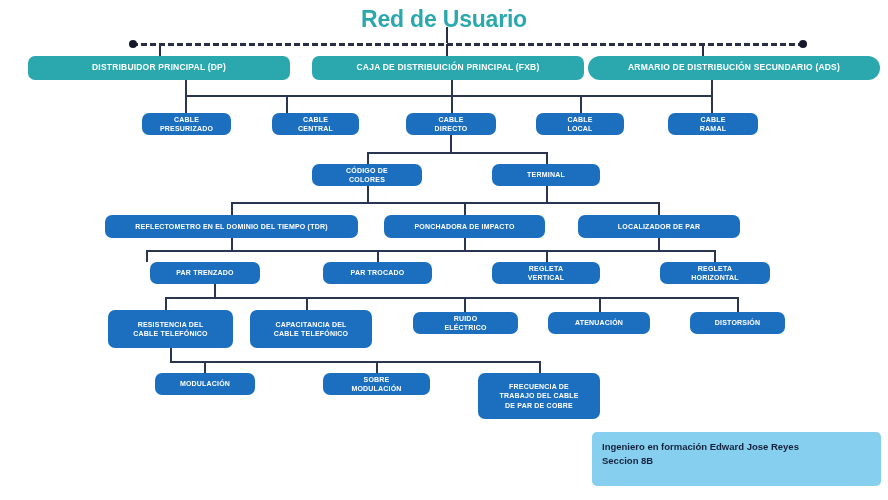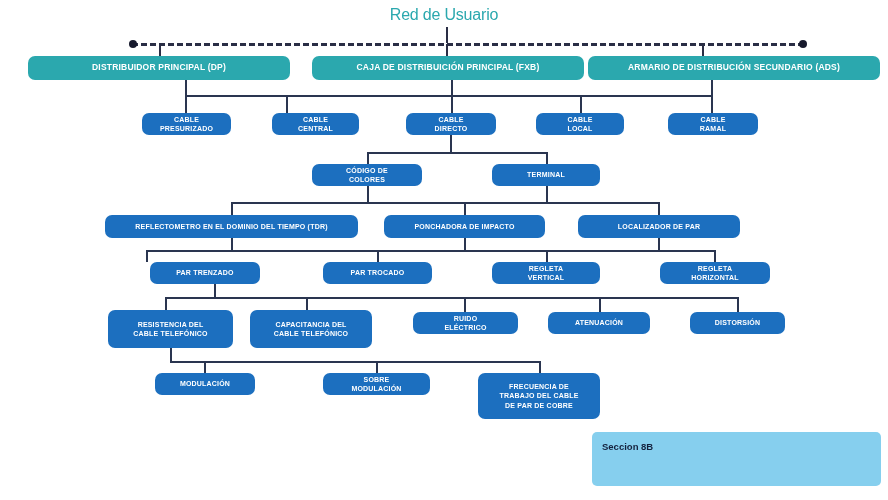--- a/index.html
+++ b/index.html
@@ -11,22 +11,22 @@
   }
   #canvas{position:relative;width:888px;height:500px;}
 
   
   .title{
     position:absolute;
     left:0;right:0;
     top:6px;
     text-align:center;
     color:#2BA8AE;
-    font-size:16px;
-    font-weight:normal;
+    font-size:23px;
+    font-weight:bold;
     letter-spacing:-0.2px;
   }
 
   
   .bus{
     position:absolute;
     left:132px;top:43px;
     width:672px;height:0;
     border-top:3px dashed #2a2e45;
   }
@@ -91,21 +91,21 @@
   <div class="bus"></div>
   <div class="bus-dot left"></div>
   <div class="bus-dot right"></div>
   <div class="bus-stub" style="left:446px;top:27px;height:16px;"></div>
   <div class="bus-stub" style="left:159px;top:44px;height:12px;"></div>
   <div class="bus-stub" style="left:446px;top:44px;height:12px;"></div>
   <div class="bus-stub" style="left:702px;top:44px;height:12px;"></div>
 
   <div class="node teal" style="left:28px;top:56px;width:262px;height:24px;">DISTRIBUIDOR PRINCIPAL (DP)</div>
   <div class="node teal" style="left:312px;top:56px;width:272px;height:24px;">CAJA DE DISTRIBUICIÓN PRINCIPAL (FXB)</div>
-  <div class="node teal" style="left:588px;top:56px;width:292px;height:24px;">ARMARIO DE DISTRIBUCIÓN SECUNDARIO (ADS)</div>
+  <div class="node teal" style="left:588px;top:56px;width:292px;height:24px;border-radius:12px;">ARMARIO DE DISTRIBUCIÓN SECUNDARIO (ADS)</div>
 
   <div class="ln v" style="left:185px;top:80px;height:33px;"></div>
   <div class="ln v" style="left:451px;top:80px;height:33px;"></div>
   <div class="ln v" style="left:711px;top:80px;height:33px;"></div>
   <div class="ln v" style="left:286px;top:95px;height:18px;"></div>
   <div class="ln v" style="left:580px;top:95px;height:18px;"></div>
   <div class="ln h" style="left:185px;top:95px;width:527px;"></div>
 
   <div class="node blue" style="left:142px;top:113px;width:89px;height:22px;">CABLE PRESURIZADO</div>
   <div class="node blue" style="left:272px;top:113px;width:87px;height:22px;">CABLE CENTRAL</div>
@@ -164,16 +164,17 @@
   <div class="ln h" style="left:170px;top:361px;width:370px;"></div>
   <div class="ln v" style="left:204px;top:361px;height:15px;"></div>
   <div class="ln v" style="left:376px;top:361px;height:15px;"></div>
   <div class="ln v" style="left:539px;top:361px;height:15px;"></div>
 
   <div class="node blue" style="left:155px;top:373px;width:100px;height:22px;">MODULACIÓN</div>
   <div class="node blue" style="left:323px;top:373px;width:107px;height:22px;">SOBRE MODULACIÓN</div>
   <div class="node blue" style="left:478px;top:373px;width:122px;height:46px;">FRECUENCIA DE TRABAJO DEL CABLE DE PAR DE COBRE</div>
 
   <div class="note">
+    <div>Ingeniero en formación Edward Jose Reyes</div>
     <div>Seccion 8B</div>
   </div>
 
 </div>
 
 </body></html>

